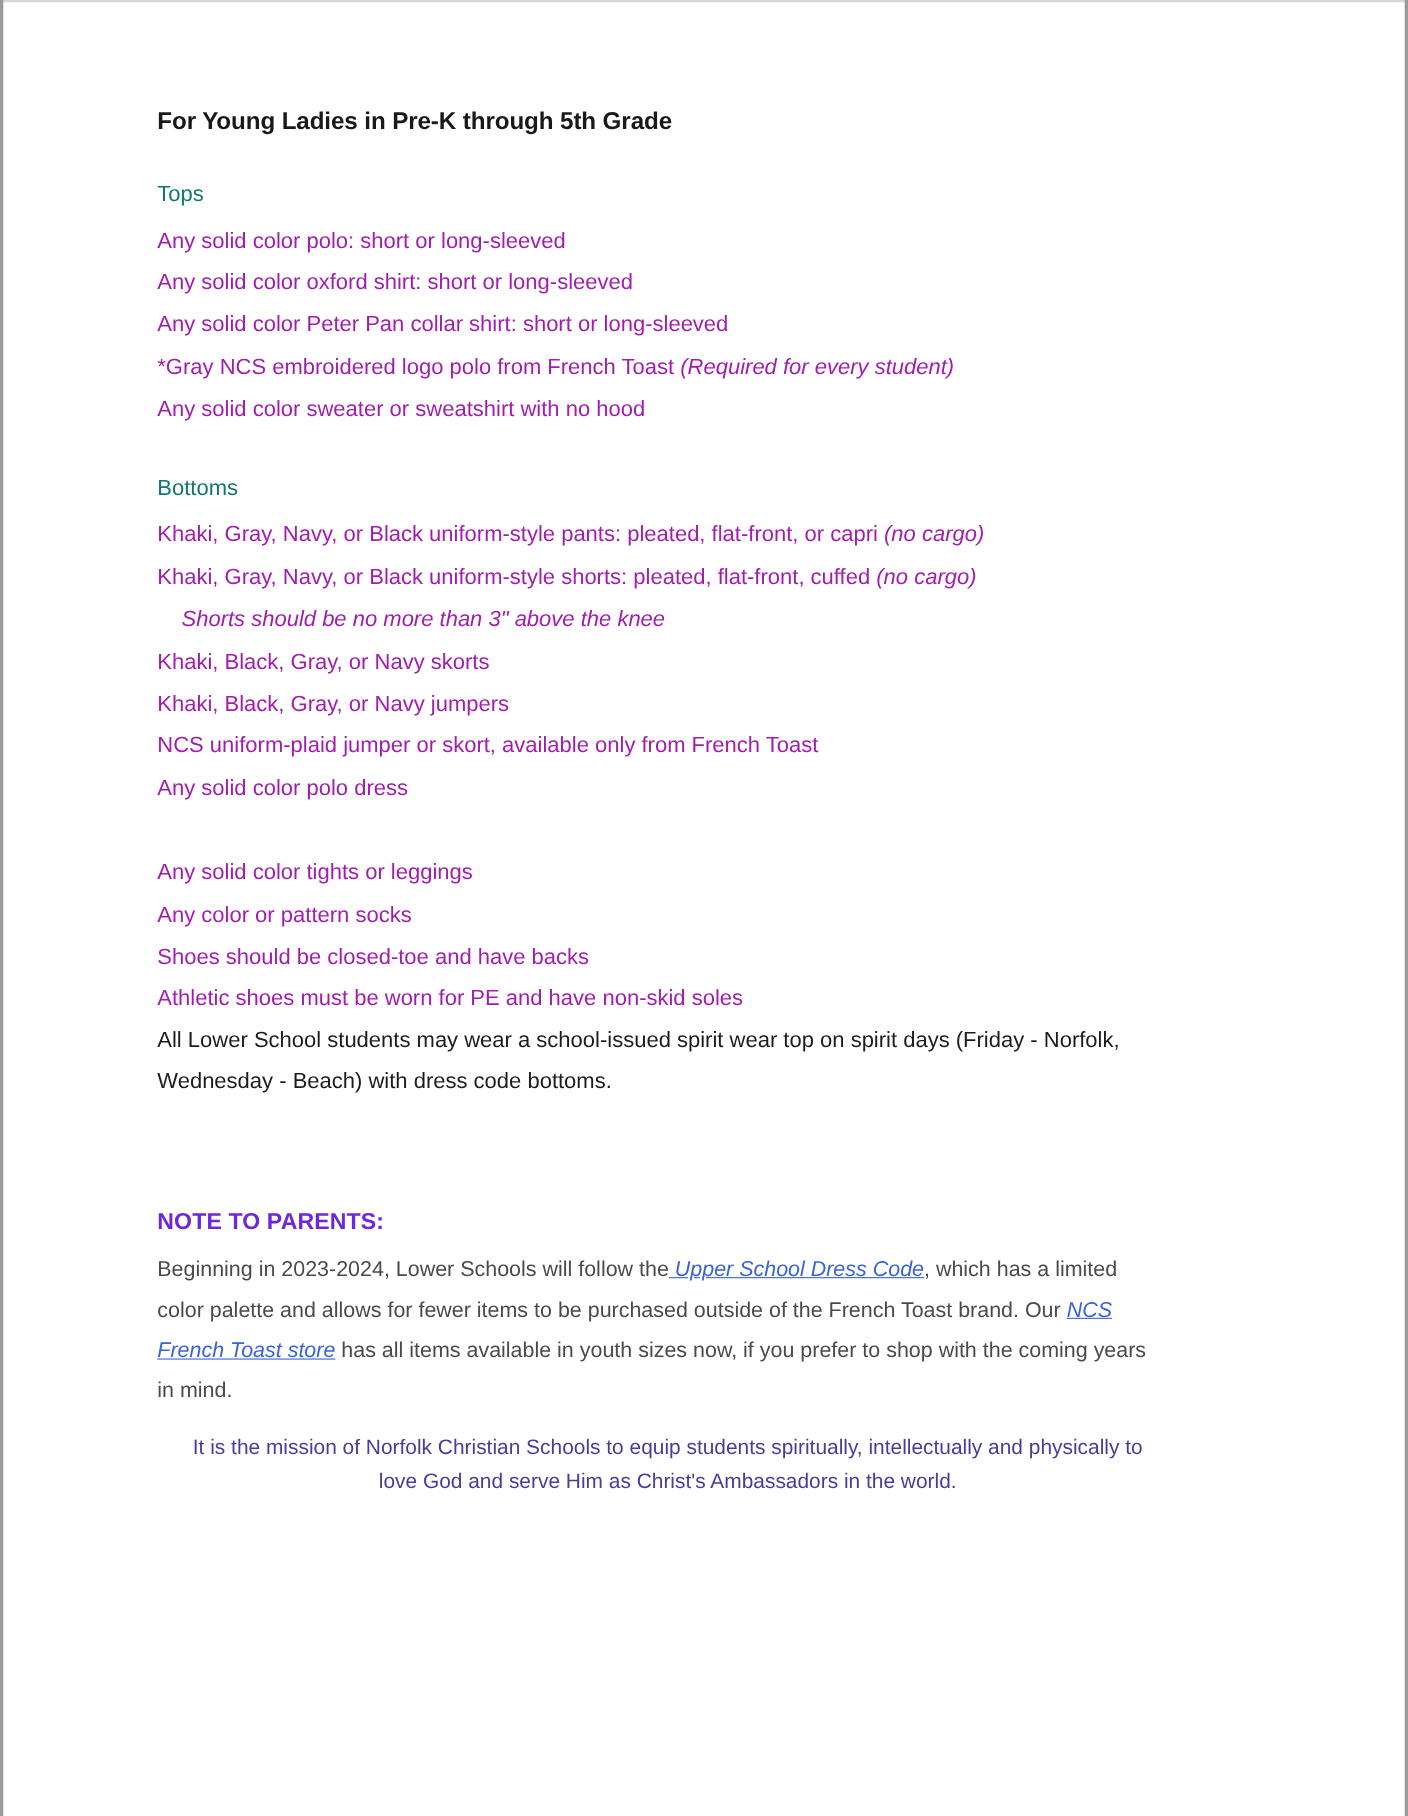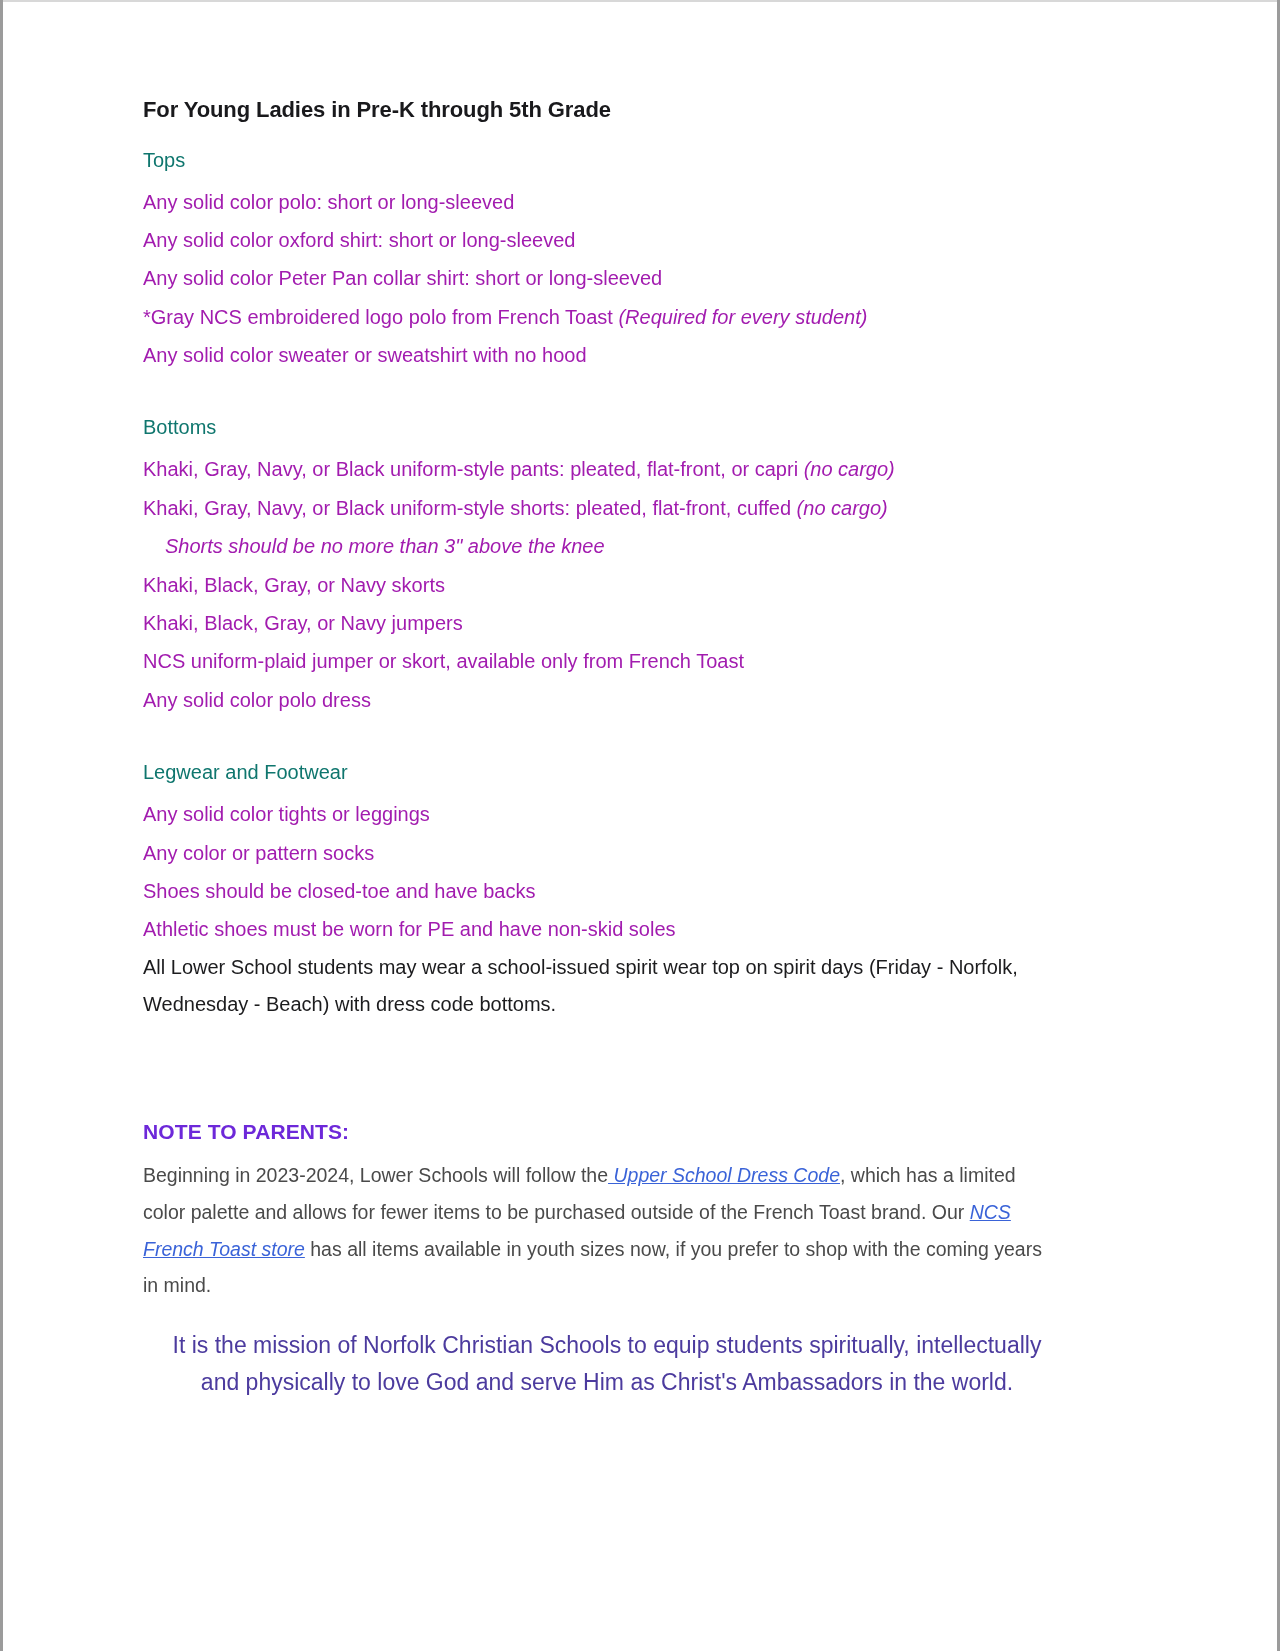--- a/index.html
+++ b/index.html
@@ -44,21 +44,21 @@
     position: absolute;
     left: 143px;
     top: 96px;
     width: 920px;
   }
 
   h1.doc-title {
     font-size: 22px;
     font-weight: bold;
     color: #19191c;
-    margin: 0 0 21px 0;
+    margin: 0 0 38px 0;
     letter-spacing: -0.1px;
     line-height: 1.25;
   }
 
   .section { margin-bottom: 38px; }
   .section:last-of-type { margin-bottom: 0; }
 
   h2.section-heading {
     font-size: 20px;
     font-weight: normal;
@@ -105,21 +105,21 @@
     margin: 0;
     width: 905px;
   }
   .note-para a {
     color: #3a63d8;
     text-decoration: underline;
     font-style: italic;
   }
 
   .mission {
-    font-size: 23px;
+    font-size: 19px;
     color: #4c3b9e;
     line-height: 1.62;
     text-align: center;
     width: 884px;
     margin-left: 22px;
   }
 </style>
 </head>
 <body>
 
@@ -145,21 +145,20 @@
           <h2 class="section-heading">Bottoms</h2>
           <p class="line"><span>Khaki, Gray, Navy, or Black uniform-style pants: pleated, flat-front, or capri </span><span class="em">(no cargo)</span></p>
           <p class="line"><span>Khaki, Gray, Navy, or Black uniform-style shorts: pleated, flat-front, cuffed </span><span class="em">(no cargo)</span></p>
           <p class="line indent-italic"><span>Shorts should be no more than 3" above the knee</span></p>
           <p class="line"><span>Khaki, Black, Gray, or Navy skorts</span></p>
           <p class="line"><span>Khaki, Black, Gray, or Navy jumpers</span></p>
           <p class="line"><span>NCS uniform-plaid jumper or skort, available only from French Toast</span></p>
           <p class="line"><span>Any solid color polo dress</span></p>
         </div>
         <div class="section">
-          <h2 class="section-heading">Legwear and Footwear</h2>
           <p class="line"><span>Any solid color tights or leggings</span></p>
           <p class="line"><span>Any color or pattern socks</span></p>
           <p class="line"><span>Shoes should be closed-toe and have backs</span></p>
           <p class="line"><span>Athletic shoes must be worn for PE and have non-skid soles</span></p>
         </div>
       </div>
 
     <div class="section">
       <p class="para">All Lower School students may wear a school-issued spirit wear top on spirit days (Friday - Norfolk, Wednesday - Beach) with dress code bottoms.</p>
     </div>

